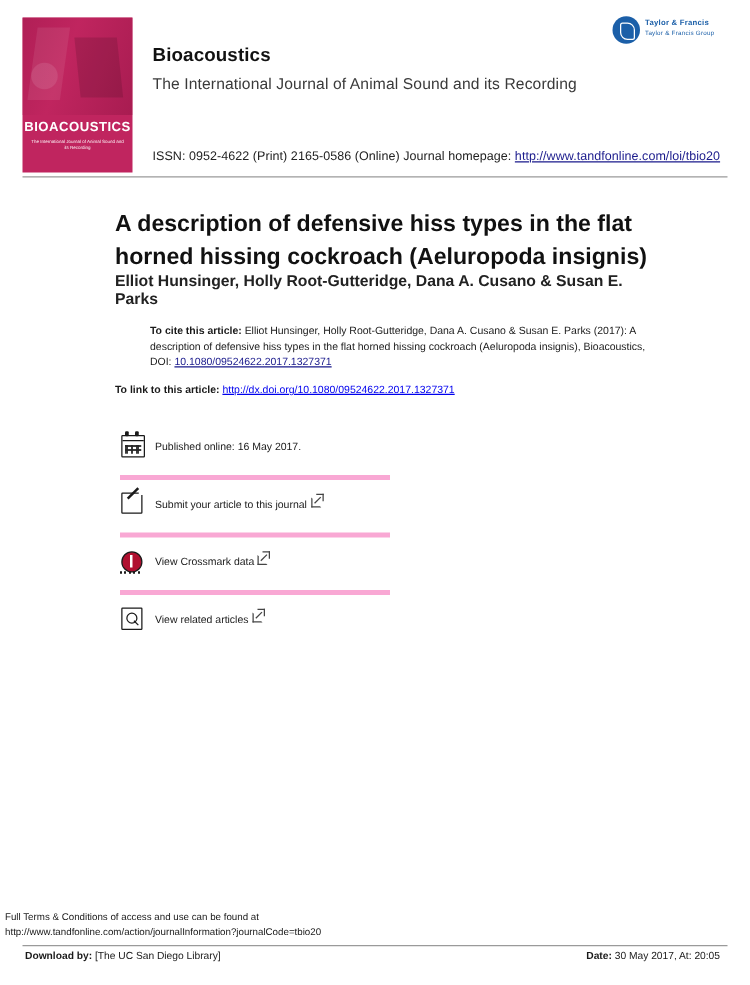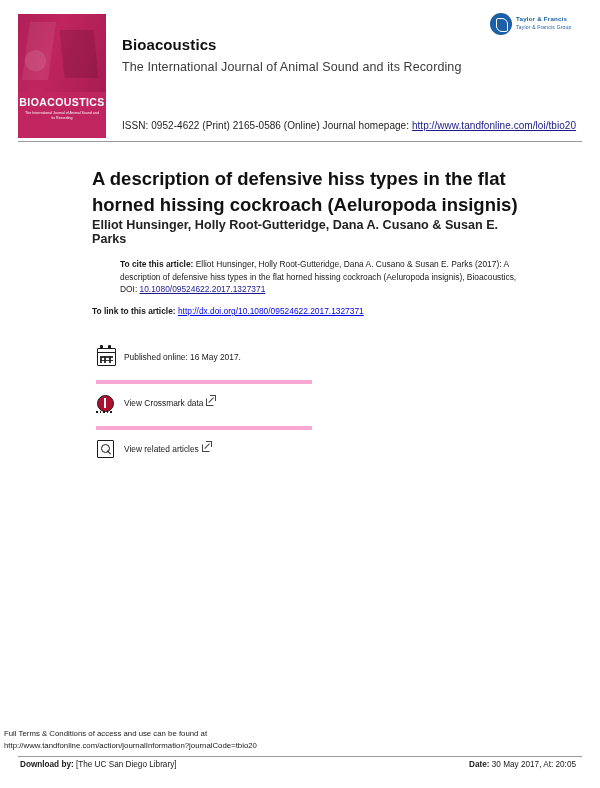--- a/index.html
+++ b/index.html
@@ -523,20 +523,26 @@
 
     <div class="action-row">
       <span class="action-icon">
         <span class="ico-cal"></span>
           <span class="cal-tab-l"></span>
           <span class="cal-tab-r"></span>
       </span>
       <span class="action-label">Published online: 16 May 2017.</span>
     </div>
 
+    <div class="action-row">
+      <span class="action-icon">
+        <span class="ico-pencil"></span>
+      </span>
+      <span class="action-label"><span>Submit your article to this journal</span><span class="ext"></span></span>
+    </div>
 
 
     <div class="action-row">
       <span class="action-icon">
         <span class="ico-cross"></span>
           <span class="cross-dots"></span>
       </span>
       <span class="action-label"><span>View Crossmark data</span><span class="ext"></span></span>
     </div>
 

